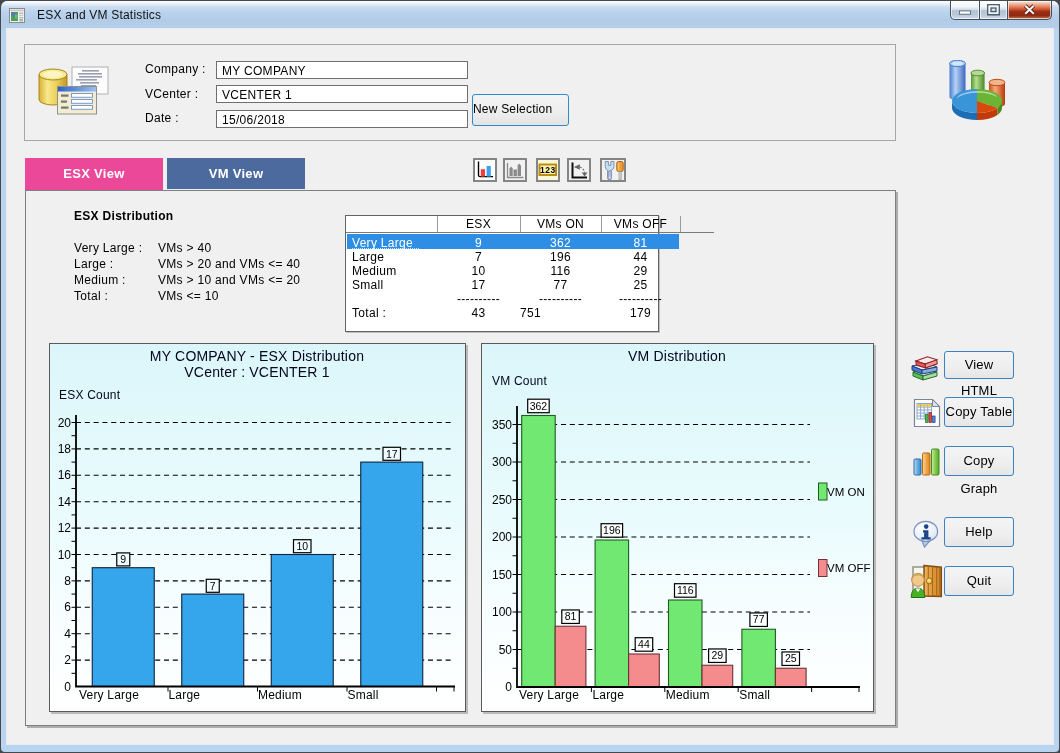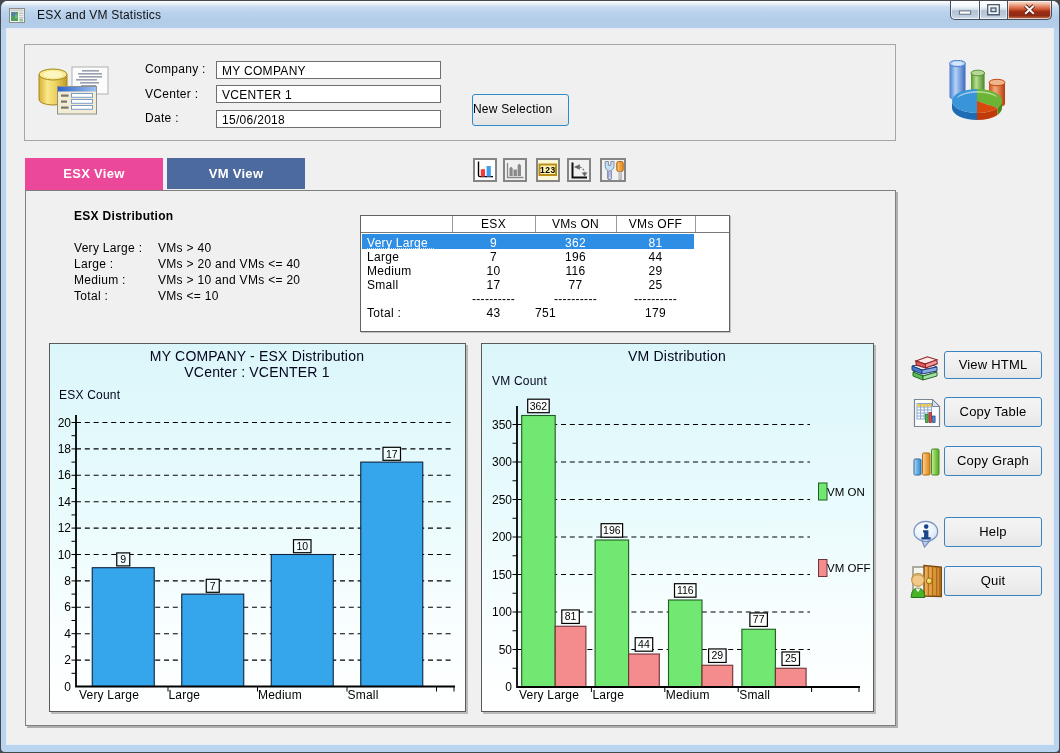--- a/index.html
+++ b/index.html
@@ -17,49 +17,49 @@
 .cap{position:absolute;top:0;height:19px;box-shadow:inset 0 0 0 1px rgba(255,255,255,.65);border:1px solid #41505f;border-top:none;
  background:linear-gradient(180deg,#ffffff 0%,#f2f7fb 30%,#d3dee9 47%,#b3c4d6 54%,#bac9da 76%,#cfdae6 100%)}
 #cap-min{left:0;width:30px;border-radius:0 0 0 5px}
 #cap-max{left:30px;width:28px;border-left:none}
 #cap-close{left:58px;width:44px;border-left:none;border-radius:0 0 5px 0;
  background:linear-gradient(180deg,#f8e0d0 0%,#f2c0a8 14%,#e48868 30%,#d05c38 44%,#a22f12 58%,#8c2814 80%,#b35a36 93%,#cc8058 100%)}
 .capglyph{position:absolute;left:0;top:0;width:100%;height:100%}
 
 #gbox{position:absolute;left:24px;top:44px;width:872px;height:97px;border:1px solid #a6a6a6}
 .flabel{position:absolute;font-size:12px;color:#000;letter-spacing:.3px}
-.finput{position:absolute;width:225px;height:18px;background:#fff;border:1px solid #6e6e6e;
+.finput{position:absolute;width:252px;height:18px;background:#fff;border:1px solid #6e6e6e;
  font-size:12px;letter-spacing:.3px;padding:2px 4px 0 5px;color:#000}
 #newsel{position:absolute;left:472px;top:94px;width:97px;height:32px;border:1px solid #2d8ac9;border-radius:3px;
  background:linear-gradient(180deg,#f3f3f3,#eeeeee 55%,#e4e4e4);font-size:12px;letter-spacing:.2px;text-align:left;line-height:29px}
 
 .tab{position:absolute;top:158px;width:138px;height:31px;color:#fff;font-weight:bold;font-size:13px;
  text-align:center;line-height:31px;letter-spacing:.3px}
 #tab1{left:25px;background:#ec4899;height:33px}
 #tab2{left:167px;background:#4c6a9d}
 
 .tbtn{position:absolute;top:158px;width:24px;height:24px;border:2px solid #858585;background:#f1f1f1}
 
 #mainp{position:absolute;left:25px;top:190px;width:871px;height:536px;background:#f0f0f0;border:1px solid #7f7f7f;
  box-shadow:2px 2px 0 rgba(120,120,120,.55)}
 #esxdist{position:absolute;left:48px;top:18px;font-size:12px;font-weight:bold;letter-spacing:.3px}
 .leg{position:absolute;font-size:12px;letter-spacing:.3px;white-space:pre}
 
-#dtable{position:absolute;left:334px;top:24px;width:370px;height:117px;background:#fff;border:1px solid #636363;box-shadow:1px 1px 0 rgba(120,120,120,.4)}
+#dtable{position:absolute;left:319px;top:24px;width:314px;height:117px;background:#fff;border:1px solid #636363;box-shadow:1px 1px 0 rgba(120,120,120,.4)}
 #dtable .hd{position:absolute;top:0;height:17px;border-bottom:1px solid #7a7a7a;font-size:12px;letter-spacing:.3px;text-align:center;line-height:17px}
 #dtable .vsep{position:absolute;top:0;width:1px;height:16px;background:#9a9a9a}
 #selrow{position:absolute;left:1px;top:18px;width:332px;height:15px;background:#2e8de5;color:#fff}
 .cell{position:absolute;font-size:12px;letter-spacing:.3px;white-space:pre}
 
 .chartp{position:absolute;top:343px;height:369px;border:1px solid #5a5a5a;box-shadow:2px 2px 0 rgba(120,120,120,.45);
  background:linear-gradient(180deg,#dbf6fa 0%,#e9fbfd 45%,#f8feff 75%,#ffffff 100%)}
 #chart1{left:49px;width:417px}
 #chart2{left:481px;width:393px}
 
-.rbtn{position:absolute;left:944px;width:98px;border:1px solid #3a83c3;border-radius:3px;background:linear-gradient(180deg,#f4f4f4,#eeeeee 60%,#e6e6e6);
+.rbtn{position:absolute;left:944px;width:70px;border:1px solid #3a83c3;border-radius:3px;background:linear-gradient(180deg,#f4f4f4,#eeeeee 60%,#e6e6e6);
  font-size:13px;text-align:center;color:#000;letter-spacing:.2px}
 .ricon{position:absolute;left:910px;width:32px;height:32px}
 </style></head><body>
 <div id="win">
  <div id="frame"></div>
  <div id="titlebar">
       <div class="sheen"></div>
    <svg class="abs" style="left:8px;top:7px" width="16" height="15" viewBox="0 0 16 15">
      <rect x="0.5" y="0.5" width="15" height="14" fill="#f4f4f2" stroke="#8a8a88" stroke-width="1"></rect>
      <rect x="1.5" y="1.5" width="13" height="1.8" fill="#c8c8c4"></rect>

